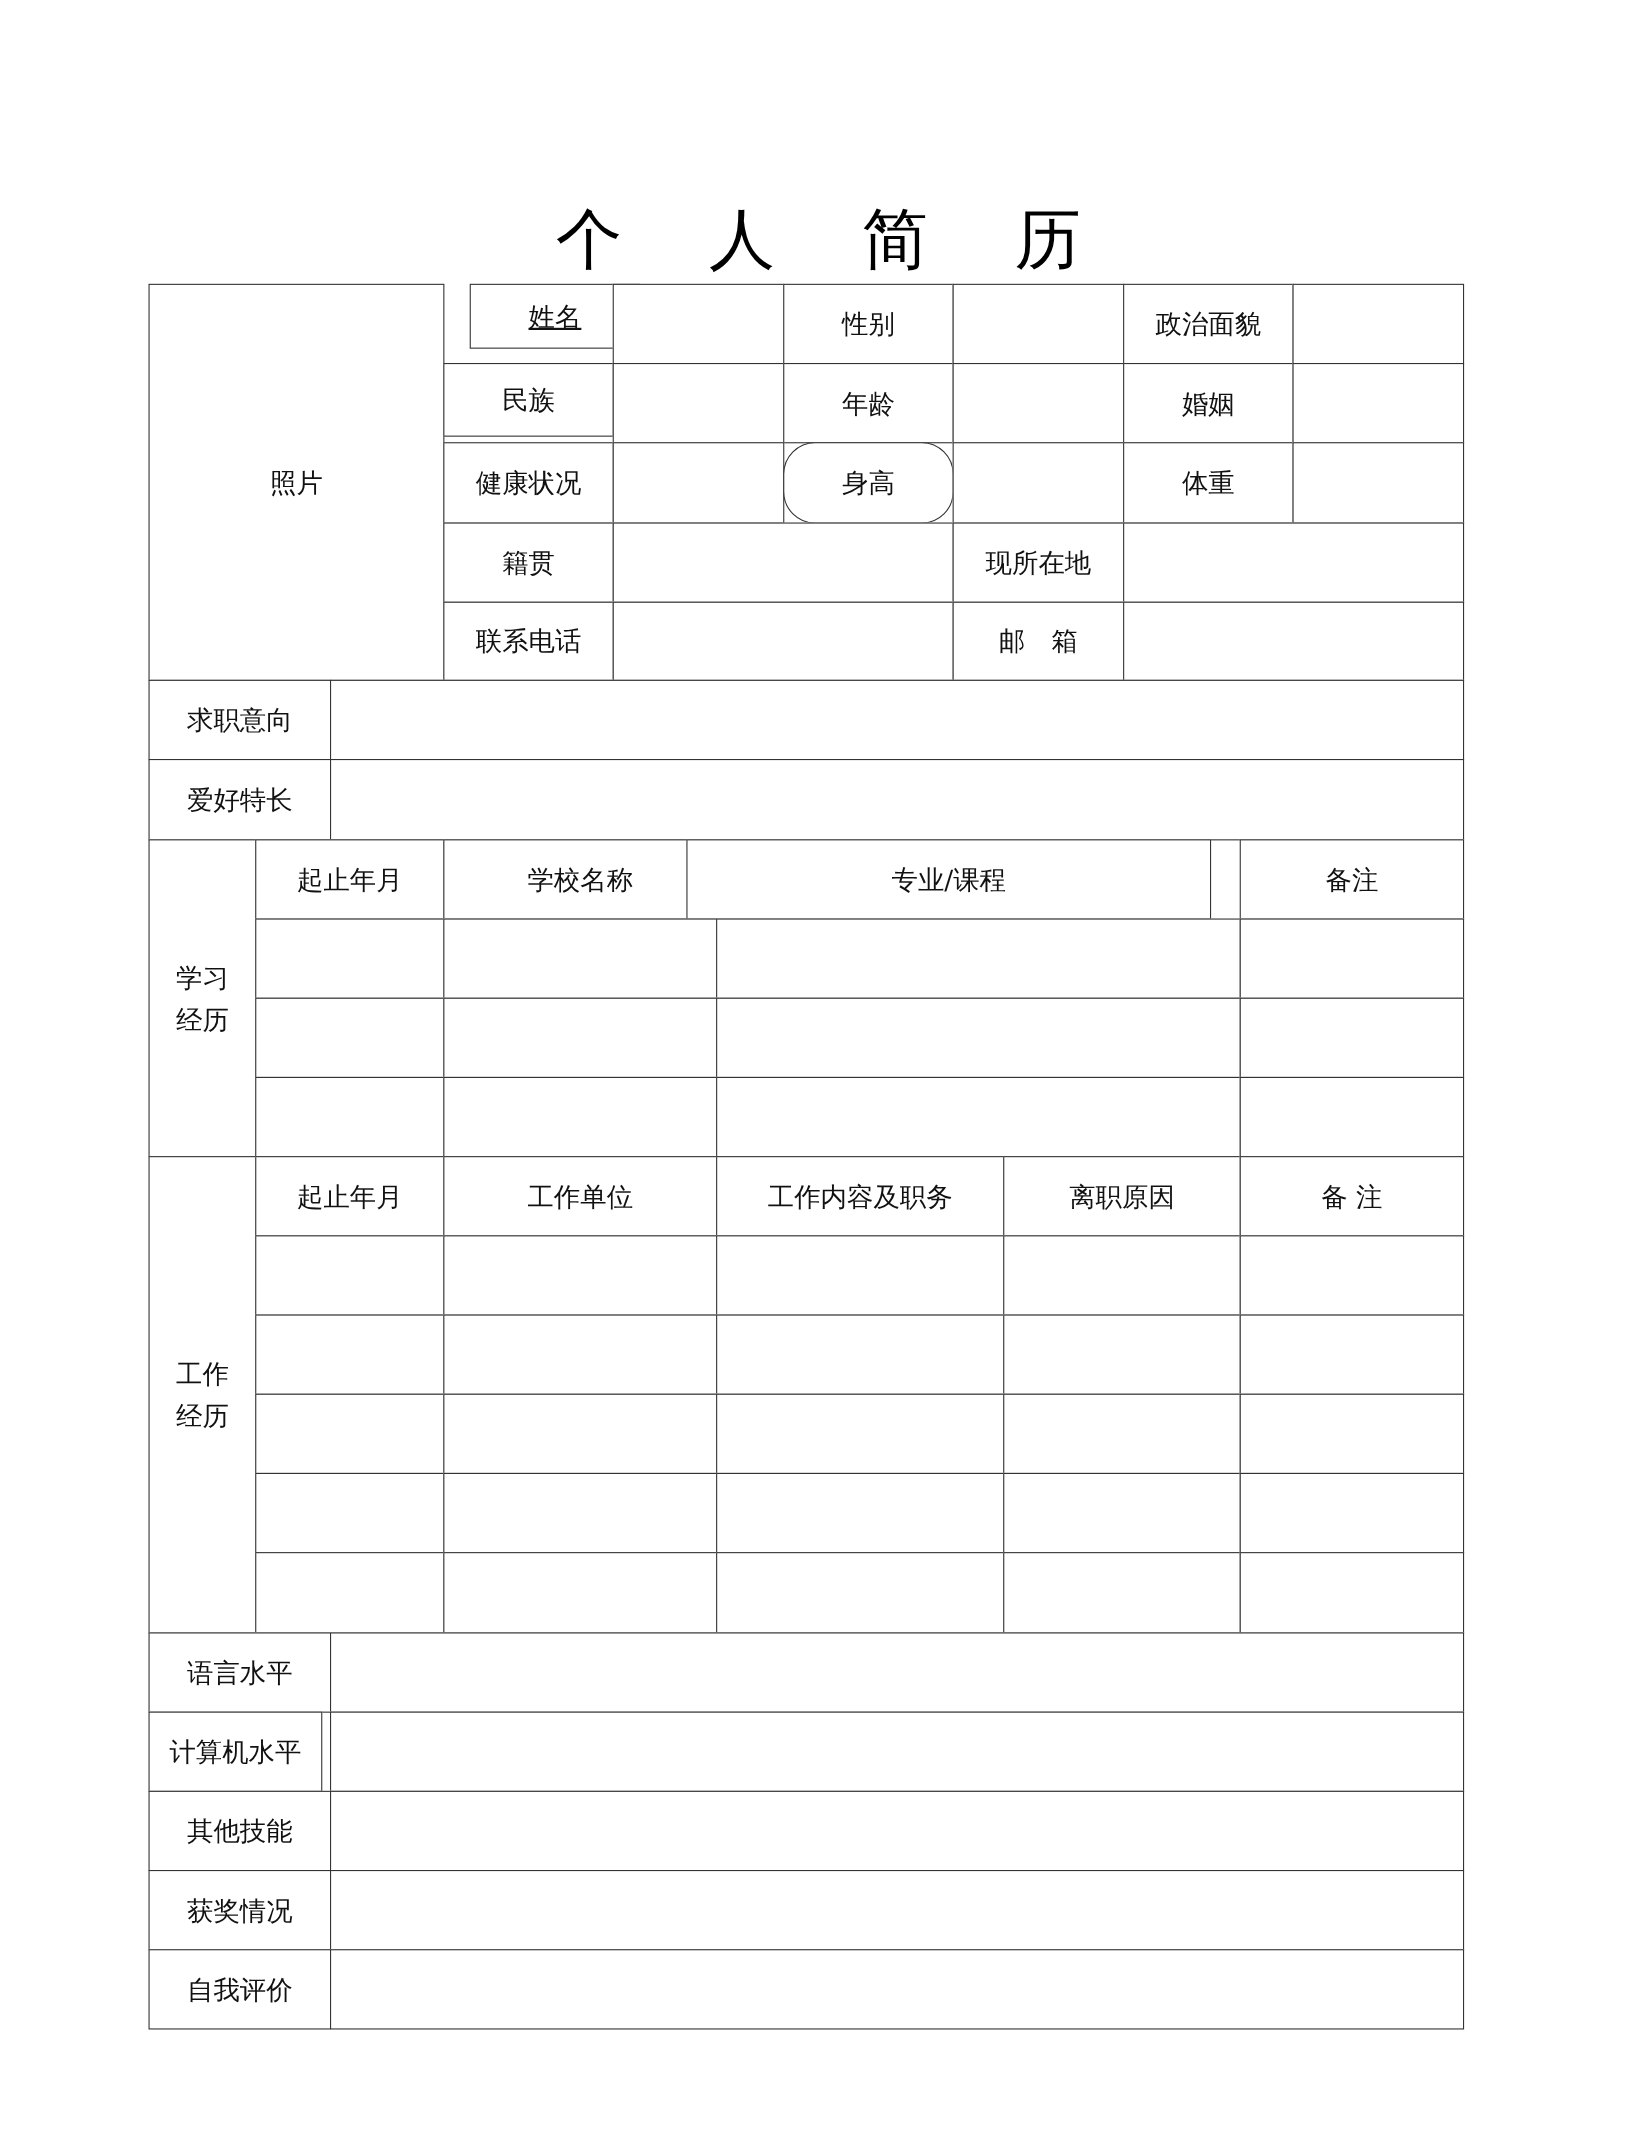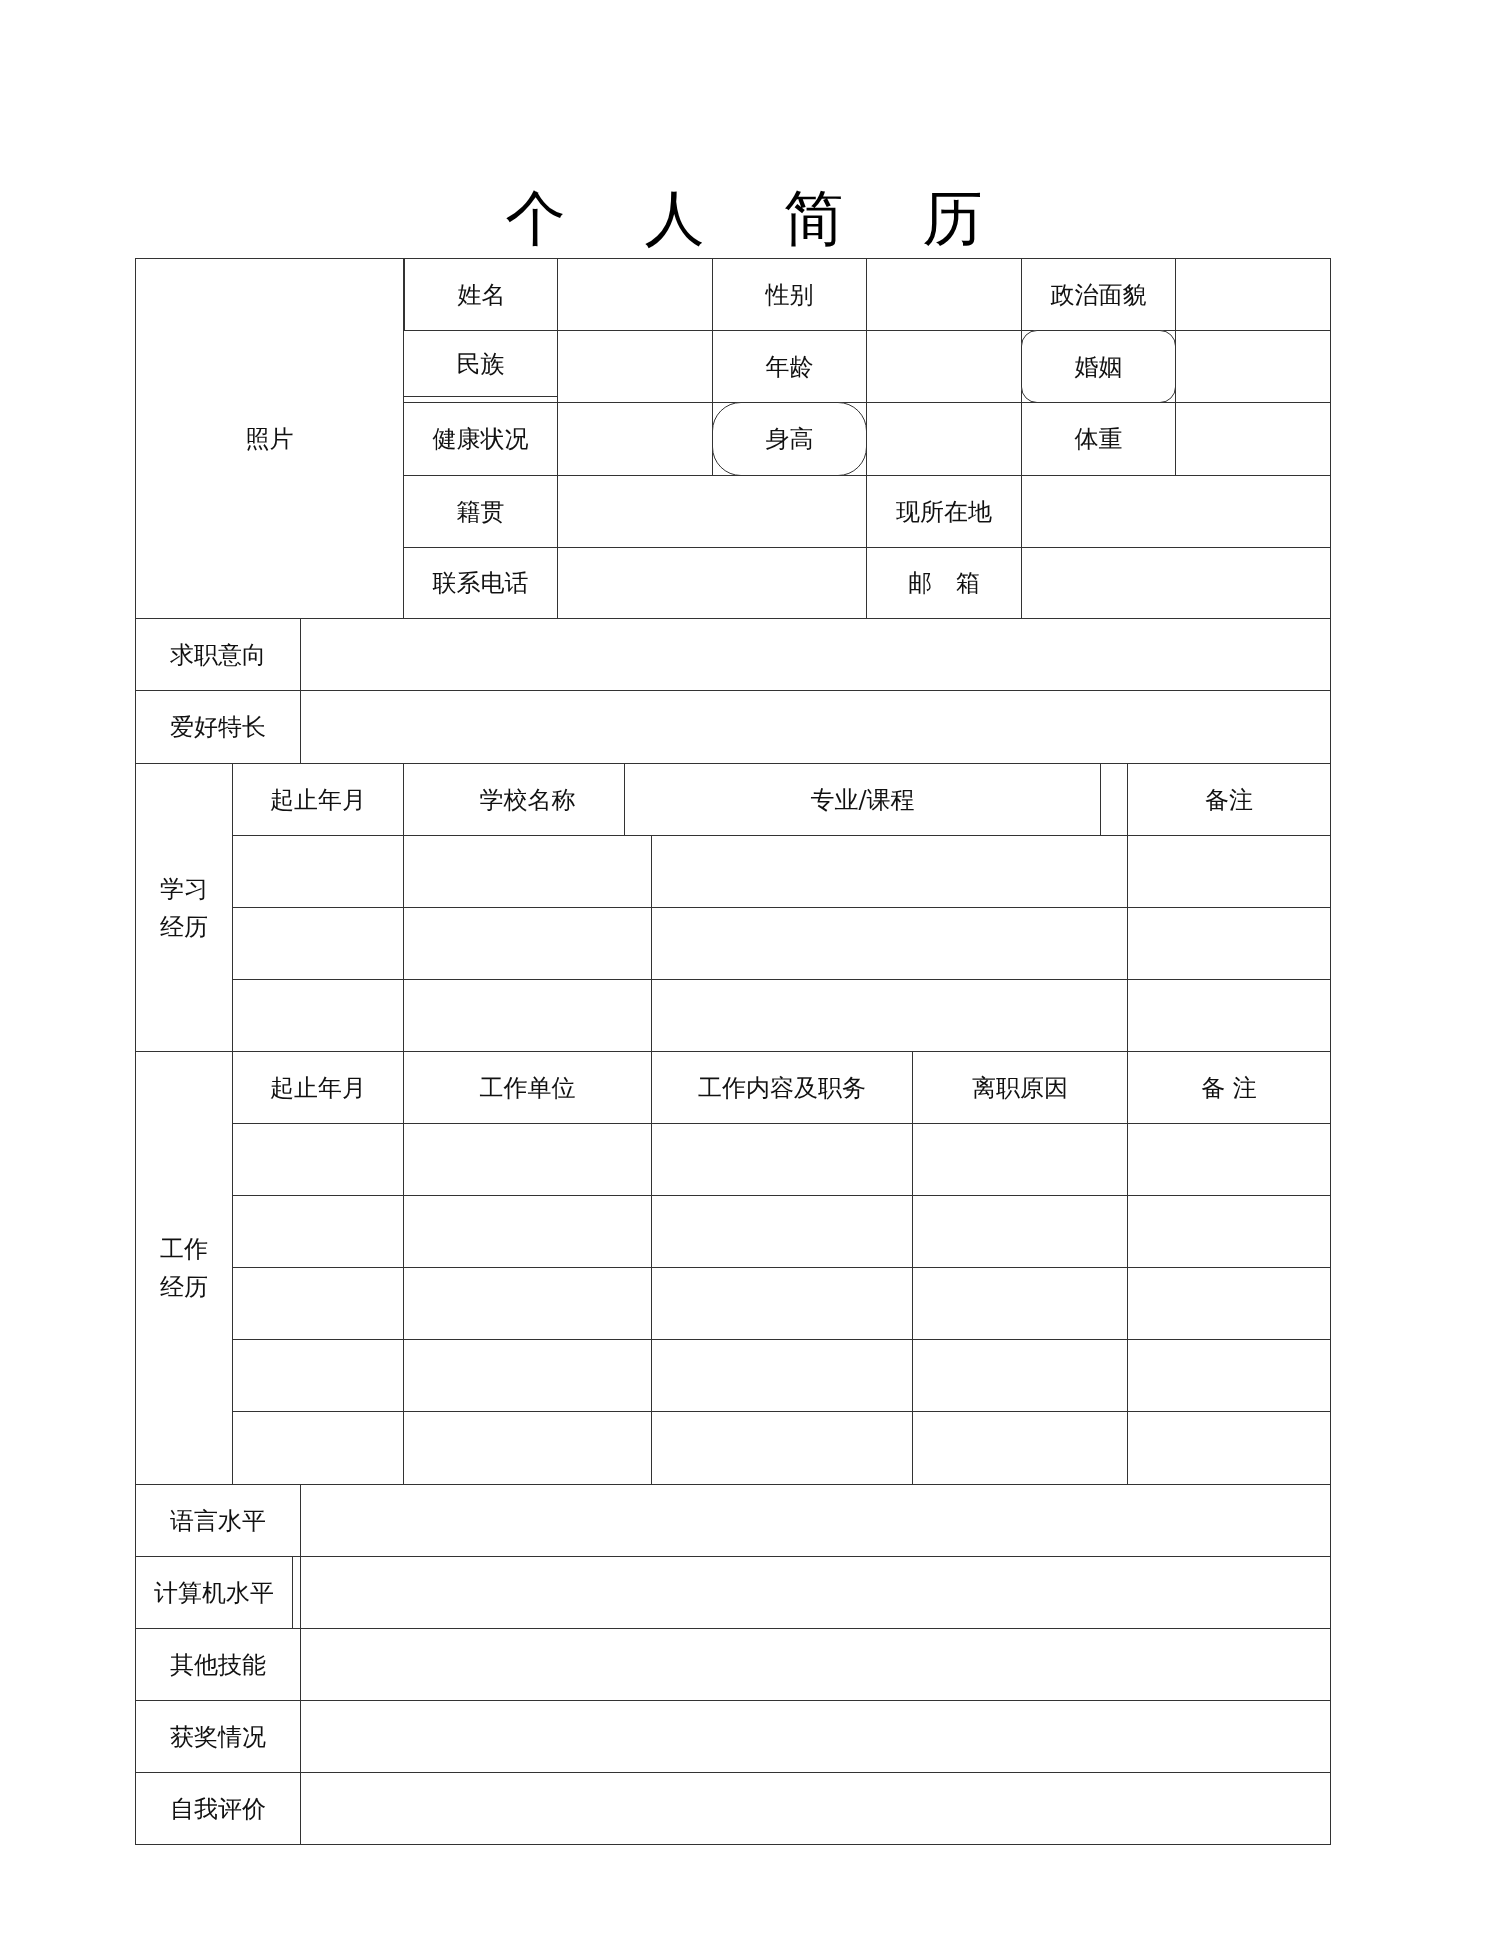--- a/index.html
+++ b/index.html
@@ -16,41 +16,41 @@
 </style>
 </head>
 <body>
 
 <div class="title">个 人 简 历</div>
 
 <div id="table">
     <div class="cell" style="left: 135px; top: 258px; width: 269px; height: 361px;">
       <span>照片</span>
     </div>
-    <div class="cell" style="left: 404px; top: 258px; width: 155px; height: 73px;">
+    <div class="cell" style="left: 427px; top: 258px; width: 155px; height: 59px; text-decoration: underline;">
       <span>姓名</span>
     </div>
     <div class="cell input" style="left: 557px; top: 258px; width: 156px; height: 73px;"></div>
     <div class="cell" style="left: 712px; top: 258px; width: 155px; height: 73px;">
       <span>性别</span>
     </div>
     <div class="cell input" style="left: 866px; top: 258px; width: 156px; height: 73px;"></div>
     <div class="cell" style="left: 1021px; top: 258px; width: 155px; height: 73px;">
       <span>政治面貌</span>
     </div>
     <div class="cell input" style="left: 1175px; top: 258px; width: 156px; height: 73px;"></div>
     <div class="cell" style="left: 403px; top: 330px; width: 155px; height: 67px;">
       <span>民族</span>
     </div>
     <div class="cell input" style="left: 557px; top: 330px; width: 156px; height: 73px;"></div>
     <div class="cell" style="left: 712px; top: 330px; width: 155px; height: 73px;">
       <span>年龄</span>
     </div>
     <div class="cell input" style="left: 866px; top: 330px; width: 156px; height: 73px;"></div>
-    <div class="cell" style="left: 1021px; top: 330px; width: 155px; height: 73px; border-radius: 16px;">
+    <div class="cell" style="left: 1021px; top: 330px; width: 155px; height: 73px;">
       <span>婚姻</span>
     </div>
     <div class="cell input" style="left: 1175px; top: 330px; width: 156px; height: 73px;"></div>
     <div class="cell" style="left: 403px; top: 402px; width: 155px; height: 74px;">
       <span>健康状况</span>
     </div>
     <div class="cell input" style="left: 557px; top: 402px; width: 156px; height: 74px;"></div>
     <div class="cell" style="left: 712px; top: 402px; width: 155px; height: 74px; border-radius: 29px;">
       <span>身高</span>
     </div>

